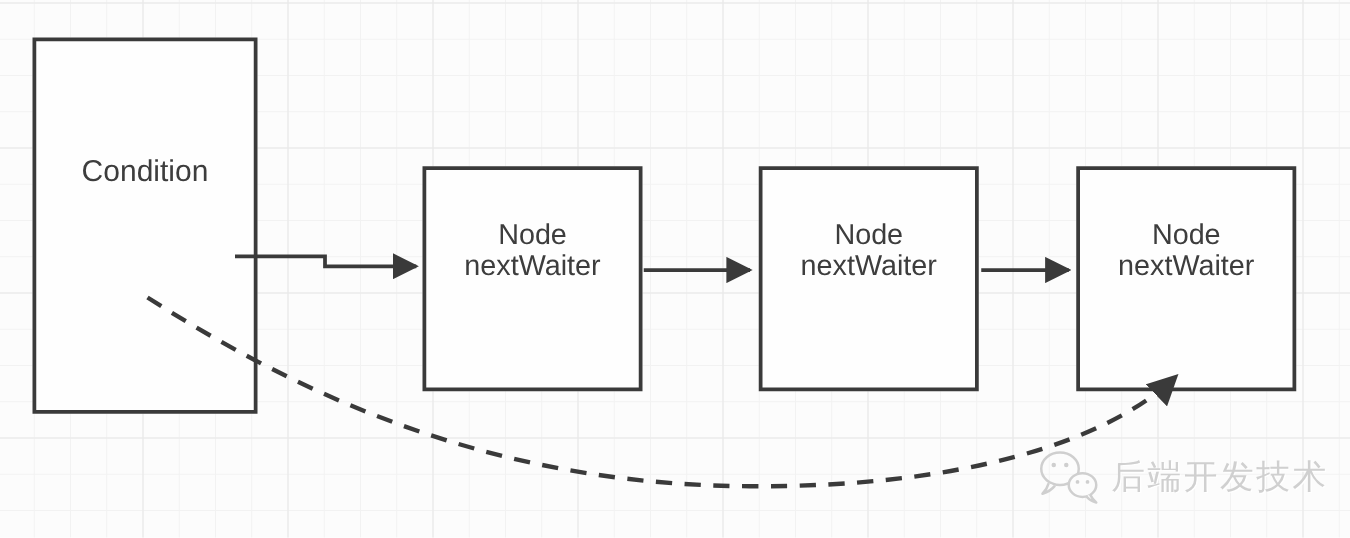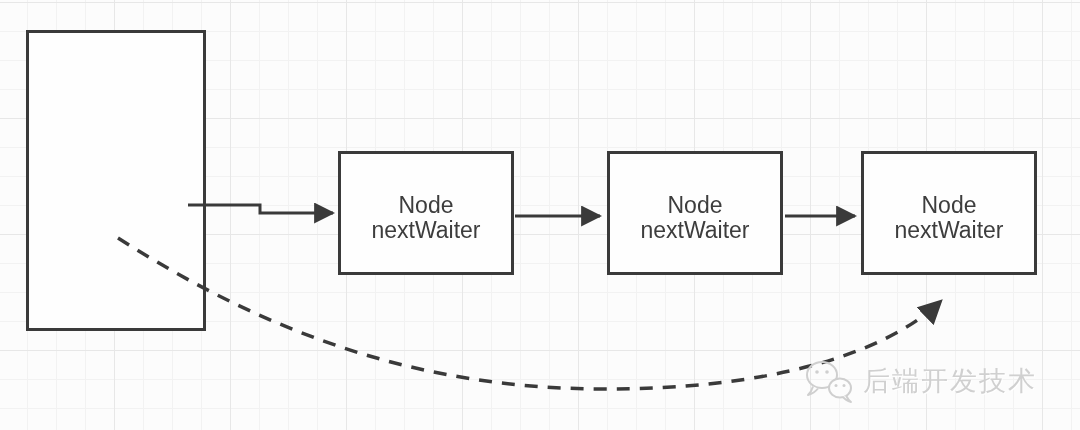--- a/index.html
+++ b/index.html
@@ -19,34 +19,34 @@
     background-position:-2px 2px;
   }
   .box{
     position:absolute;box-sizing:border-box;
     background:#fefefe;border:3px solid #3a3a3a;
     color:#3d3d3d;text-align:center;
   }
   .condition-box{left:26px;top:30px;width:180px;height:301px;}
   .condition-title{margin-top:92px;font-size:24px;line-height:26px;}
   .condition-fields{margin-top:30px;font-size:23px;line-height:30px;}
-  .node-box{top:151px;width:176px;height:124px;}
+  .node-box{top:133px;width:176px;height:180px;}
   .node-title{margin-top:39px;font-size:23px;line-height:25px;}
   .node-field{font-size:23px;line-height:25px;}
   .node-1{left:338px;}
   .node-2{left:607px;}
   .node-3{left:861px;}
   svg.connectors{
     position:absolute;left:0;top:0;width:1080px;height:430px;
     pointer-events:none;z-index:5;
   }
   .solid-link{fill:none;stroke:#3a3a3a;stroke-width:3px;}
   .dashed-link{fill:none;stroke:#3a3a3a;stroke-width:3.5px;stroke-dasharray:13 10;}
   .watermark{
-    position:absolute;left:803px;top:358px;z-index:6;
+    position:absolute;left:829px;top:358px;z-index:6;
     display:flex;align-items:center;gap:8px;
     color:#d0d0d0;
   }
   .watermark-text{
     font-size:27px;letter-spacing:2px;white-space:nowrap;
     text-shadow:1px 1px 0 #ffffff;
   }
 </style>
 </head>
 <body>
@@ -59,20 +59,21 @@
         <path d="M0,0 L10,5 L0,10 Z" fill="#3a3a3a"></path>
       </marker>
     </defs>
     <path class="solid-link" d="M188,205 L260,205 L260,213 L333,213" marker-end="url(#arrowhead)"></path>
     <path class="solid-link" d="M515,216 L600,216" marker-end="url(#arrowhead)"></path>
     <path class="solid-link" d="M785,216 L855,216" marker-end="url(#arrowhead)"></path>
     <path class="dashed-link" d="M118,238 C270,335 420,388 600,389 C765,390 885,355 941,301" marker-end="url(#arrowhead)"></path>
   </svg>
 
   <div class="box condition-box">
+    <div class="condition-title">Condition</div>
     <div class="condition-fields">
     </div>
   </div>
 
   <div class="box node-box node-1">
     <div class="node-title">Node</div>
     <div class="node-field">nextWaiter</div>
   </div>
 
   <div class="box node-box node-2">

